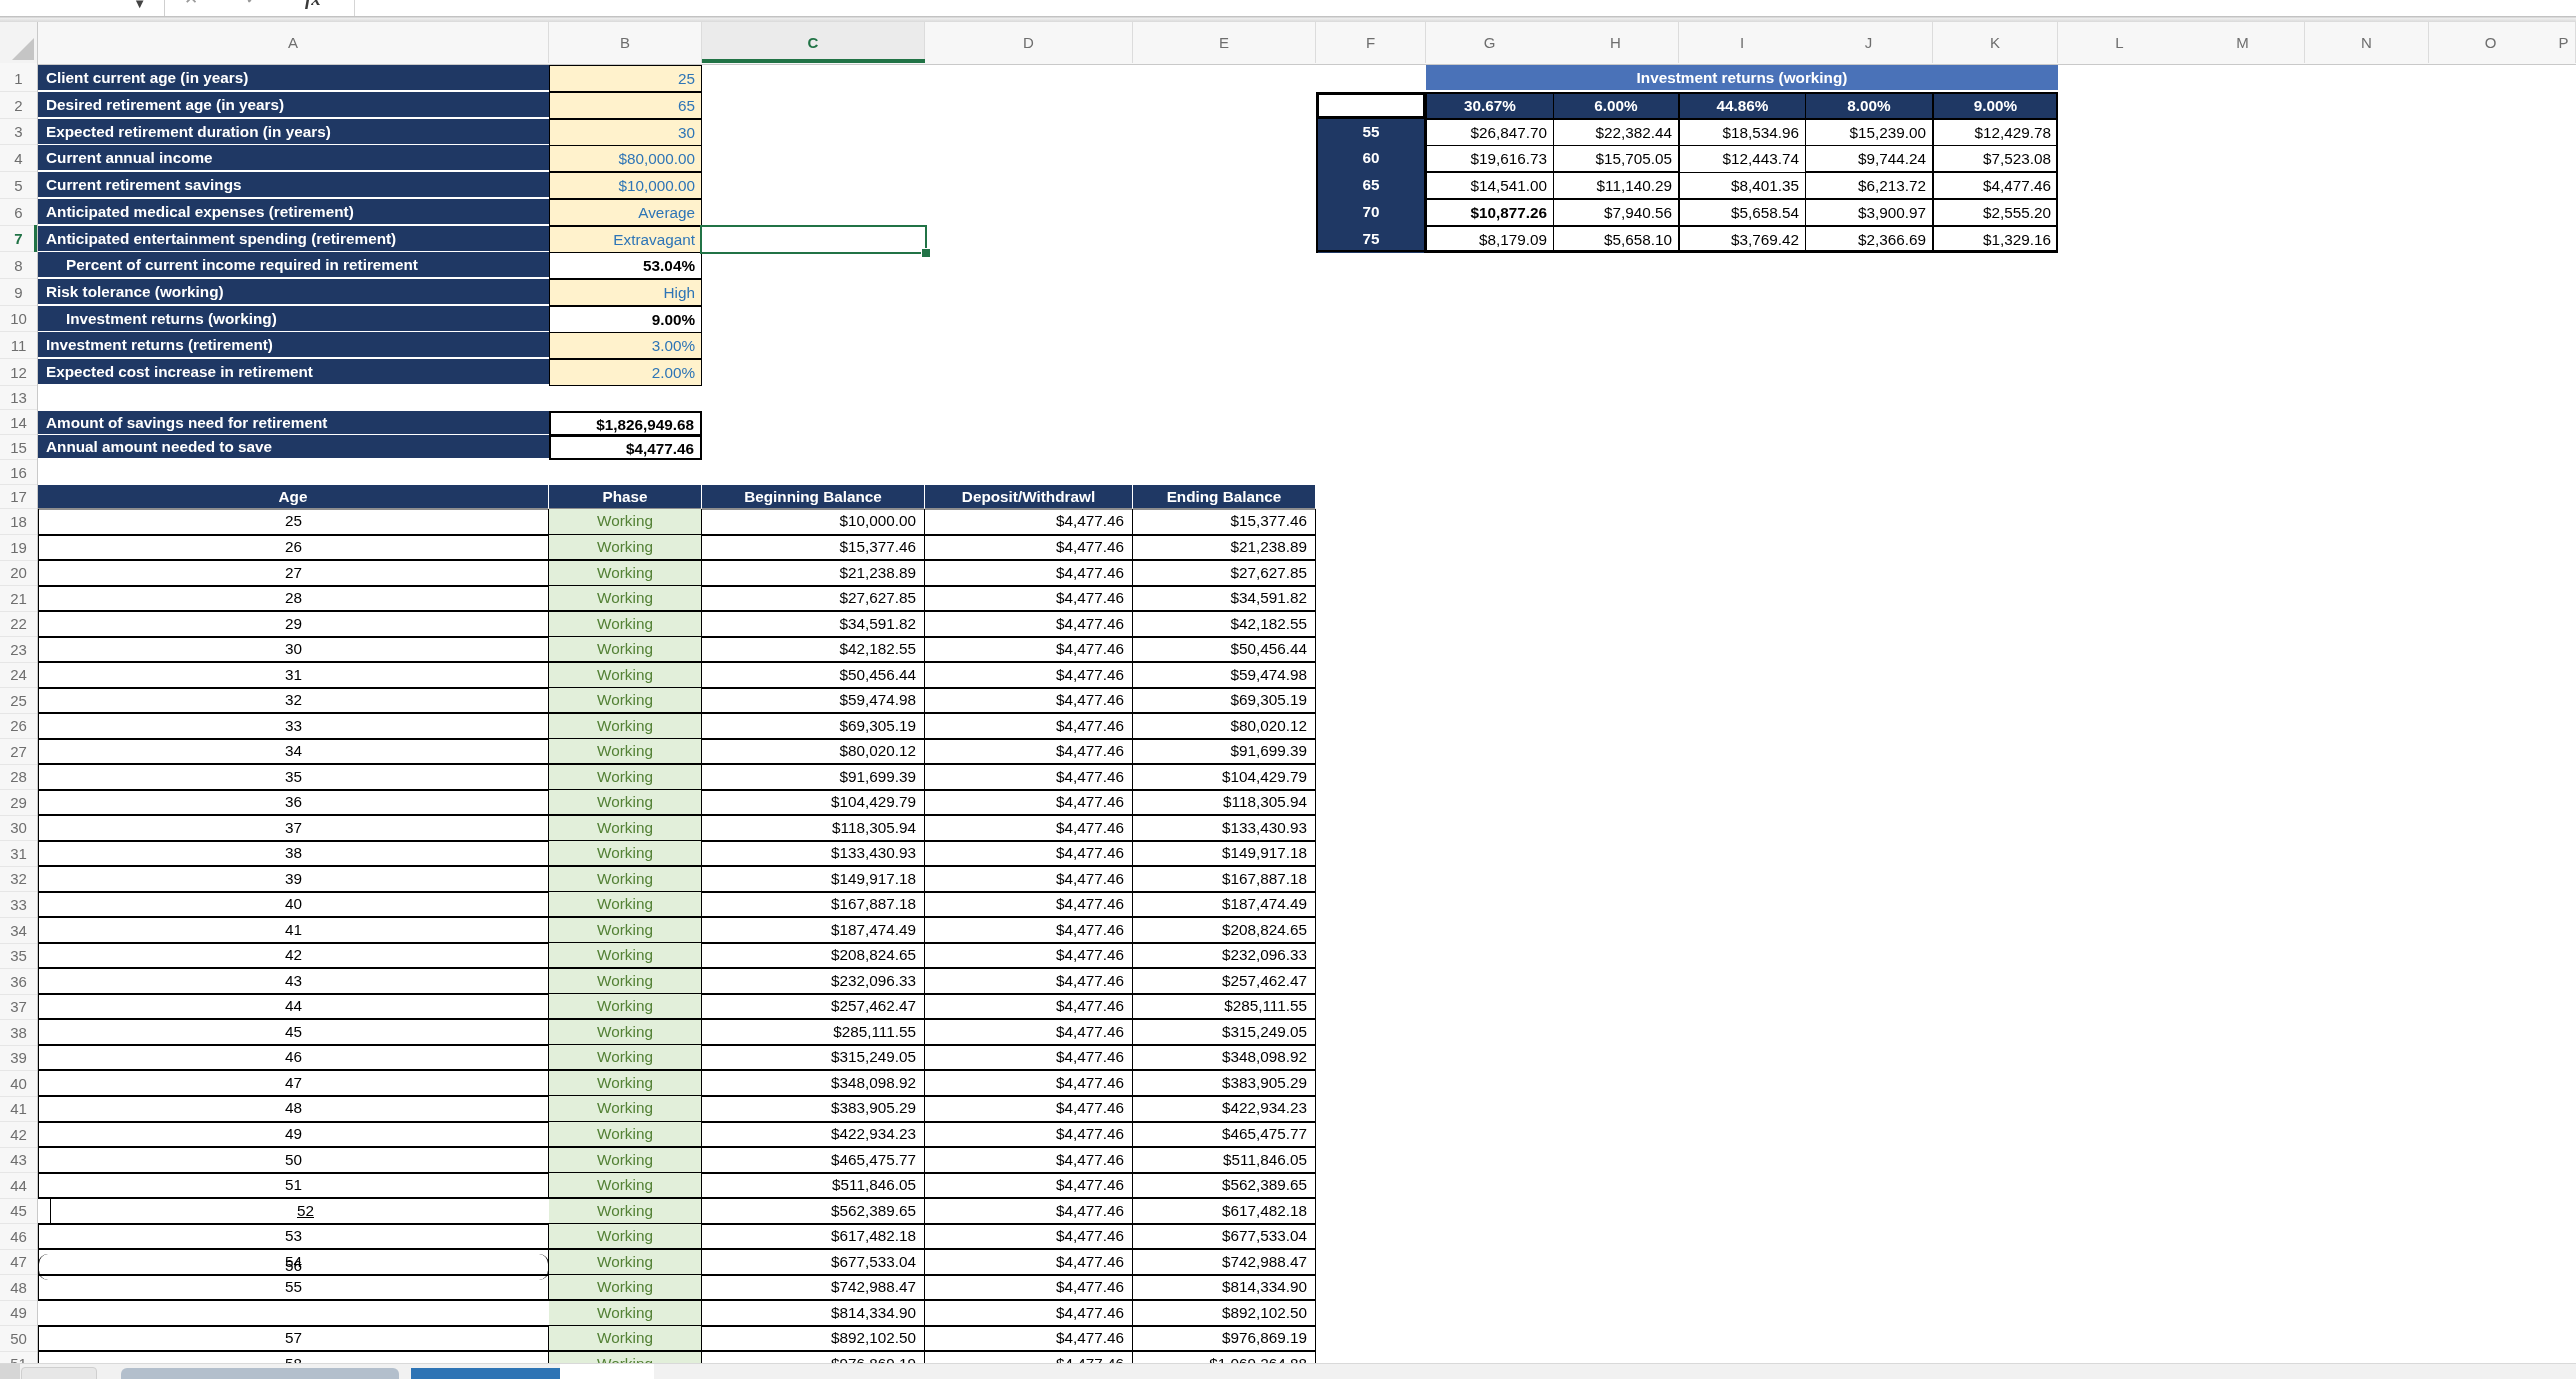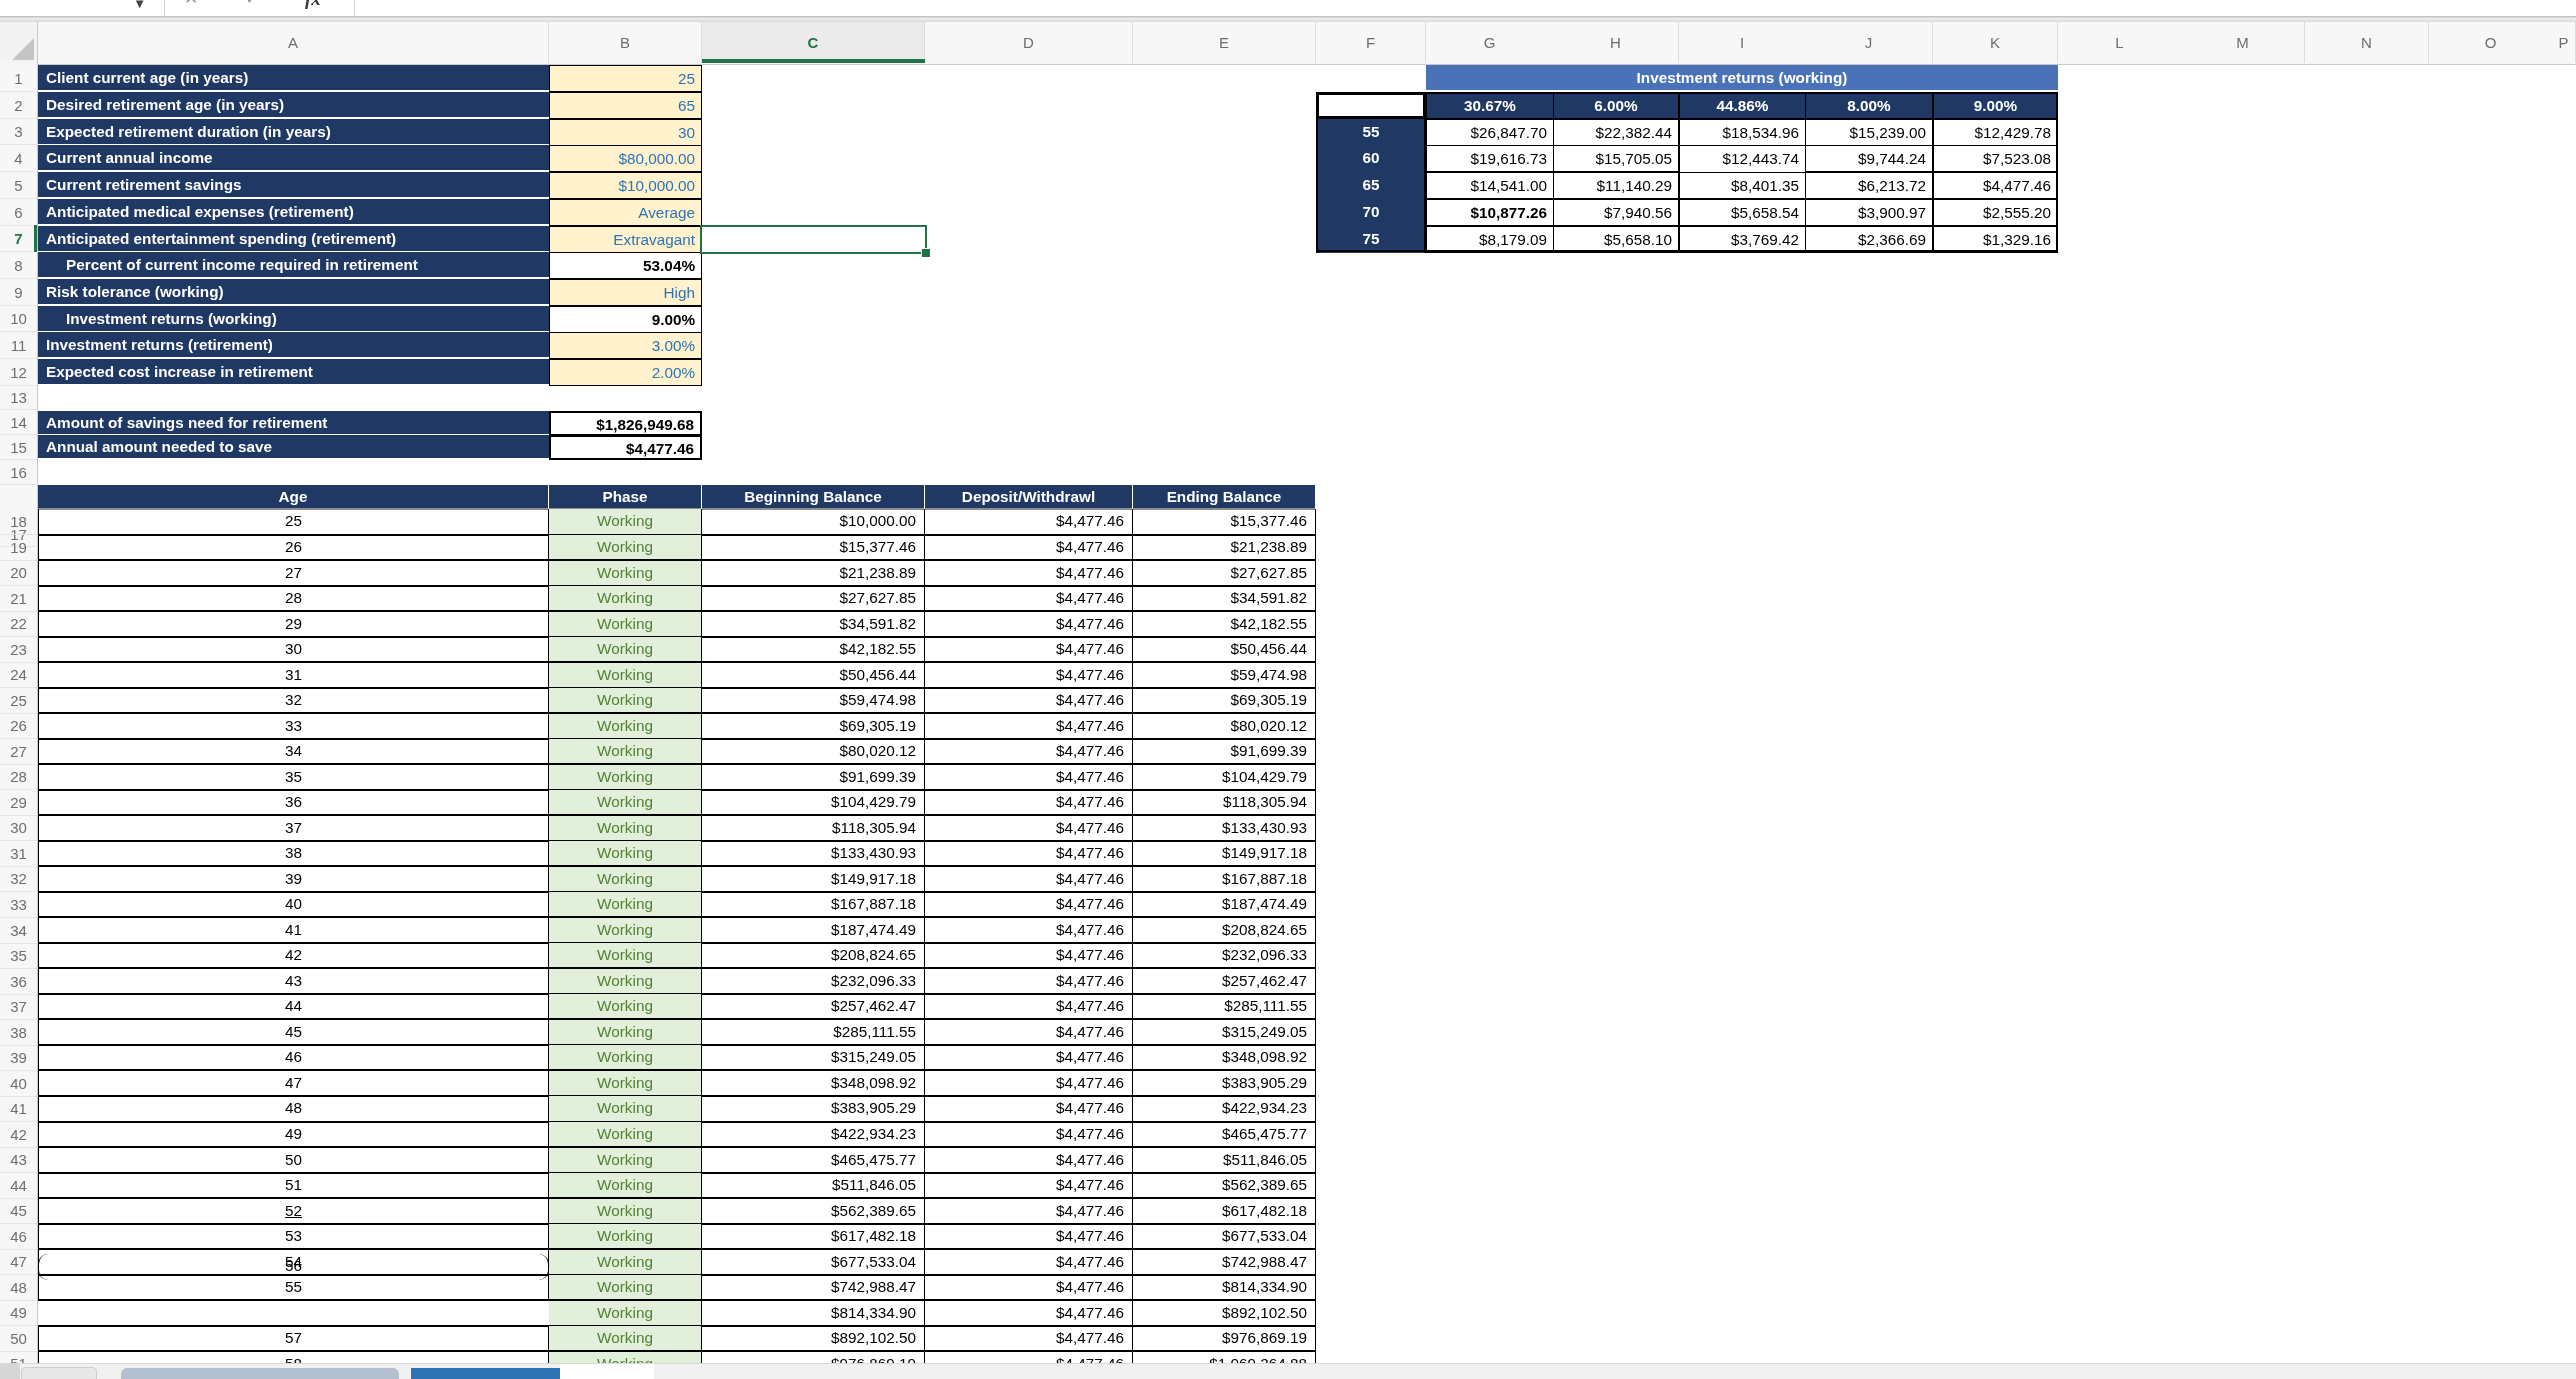--- a/index.html
+++ b/index.html
@@ -110,21 +110,21 @@
     <div class="row-sel-bar" style="top: 162px; height: 27px;"></div>
     <div class="row-n" style="top: 189px; height: 27px; line-height: 27px;">8</div>
     <div class="row-n" style="top: 216px; height: 27px; line-height: 27px;">9</div>
     <div class="row-n" style="top: 242px; height: 27px; line-height: 27px;">10</div>
     <div class="row-n" style="top: 269px; height: 27px; line-height: 27px;">11</div>
     <div class="row-n" style="top: 296px; height: 27px; line-height: 27px;">12</div>
     <div class="row-n" style="top: 322px; height: 25px; line-height: 25px;">13</div>
     <div class="row-n" style="top: 347px; height: 25px; line-height: 25px;">14</div>
     <div class="row-n" style="top: 372px; height: 25px; line-height: 25px;">15</div>
     <div class="row-n" style="top: 397px; height: 25px; line-height: 25px;">16</div>
-    <div class="row-n" style="top: 421px; height: 25px; line-height: 25px; margin-top: 38px;">17</div>
+    <div class="row-n" style="top: 421px; height: 25px; line-height: 25px;">17</div>
     <div class="row-n" style="top: 446px; height: 25.5px; line-height: 25.5px;">18</div>
     <div class="row-n" style="top: 472px; height: 25.5px; line-height: 25.5px;">19</div>
     <div class="row-n" style="top: 497px; height: 25.5px; line-height: 25.5px;">20</div>
     <div class="row-n" style="top: 523px; height: 25.5px; line-height: 25.5px;">21</div>
     <div class="row-n" style="top: 548px; height: 25.5px; line-height: 25.5px;">22</div>
     <div class="row-n" style="top: 574px; height: 25.5px; line-height: 25.5px;">23</div>
     <div class="row-n" style="top: 599px; height: 25.5px; line-height: 25.5px;">24</div>
     <div class="row-n" style="top: 625px; height: 25.5px; line-height: 25.5px;">25</div>
     <div class="row-n" style="top: 650px; height: 25.5px; line-height: 25.5px;">26</div>
     <div class="row-n" style="top: 676px; height: 25.5px; line-height: 25.5px;">27</div>
@@ -381,21 +381,21 @@
     <div class="cell tb-money" style="left: 702px; width: 223px; top: 1148px; height: 25.5px; line-height: 23.5px;">$465,475.77</div>
     <div class="cell tb-money" style="left: 925px; width: 208px; top: 1148px; height: 25.5px; line-height: 23.5px;">$4,477.46</div>
     <div class="cell tb-money" style="left: 1133px; width: 183px; top: 1148px; height: 25.5px; line-height: 23.5px;">$511,846.05</div>
     <div class="tb-rowline" style="top: 1172px;"></div>
     <div class="cell tb-age" style="left: 38px; width: 511px; top: 1173px; height: 25.5px; line-height: 23.5px;">51</div>
     <div class="cell tb-phase" style="left: 549px; width: 153px; top: 1173px; height: 25.5px; line-height: 23.5px;">Working</div>
     <div class="cell tb-money" style="left: 702px; width: 223px; top: 1173px; height: 25.5px; line-height: 23.5px;">$511,846.05</div>
     <div class="cell tb-money" style="left: 925px; width: 208px; top: 1173px; height: 25.5px; line-height: 23.5px;">$4,477.46</div>
     <div class="cell tb-money" style="left: 1133px; width: 183px; top: 1173px; height: 25.5px; line-height: 23.5px;">$562,389.65</div>
     <div class="tb-rowline" style="top: 1197px;"></div>
-    <div class="cell tb-age" style="left: 38px; width: 511px; top: 1199px; height: 25.5px; line-height: 23.5px; text-decoration: underline;">52</div>
+    <div class="cell tb-age" style="left: 50px; width: 511px; top: 1199px; height: 25.5px; line-height: 23.5px; text-decoration: underline;">52</div>
     <div class="cell tb-phase" style="left: 549px; width: 153px; top: 1199px; height: 25.5px; line-height: 23.5px;">Working</div>
     <div class="cell tb-money" style="left: 702px; width: 223px; top: 1199px; height: 25.5px; line-height: 23.5px;">$562,389.65</div>
     <div class="cell tb-money" style="left: 925px; width: 208px; top: 1199px; height: 25.5px; line-height: 23.5px;">$4,477.46</div>
     <div class="cell tb-money" style="left: 1133px; width: 183px; top: 1199px; height: 25.5px; line-height: 23.5px;">$617,482.18</div>
     <div class="tb-rowline" style="top: 1223px;"></div>
     <div class="cell tb-age" style="left: 38px; width: 511px; top: 1224px; height: 25.5px; line-height: 23.5px;">53</div>
     <div class="cell tb-phase" style="left: 549px; width: 153px; top: 1224px; height: 25.5px; line-height: 23.5px;">Working</div>
     <div class="cell tb-money" style="left: 702px; width: 223px; top: 1224px; height: 25.5px; line-height: 23.5px;">$617,482.18</div>
     <div class="cell tb-money" style="left: 925px; width: 208px; top: 1224px; height: 25.5px; line-height: 23.5px;">$4,477.46</div>
     <div class="cell tb-money" style="left: 1133px; width: 183px; top: 1224px; height: 25.5px; line-height: 23.5px;">$677,533.04</div>

